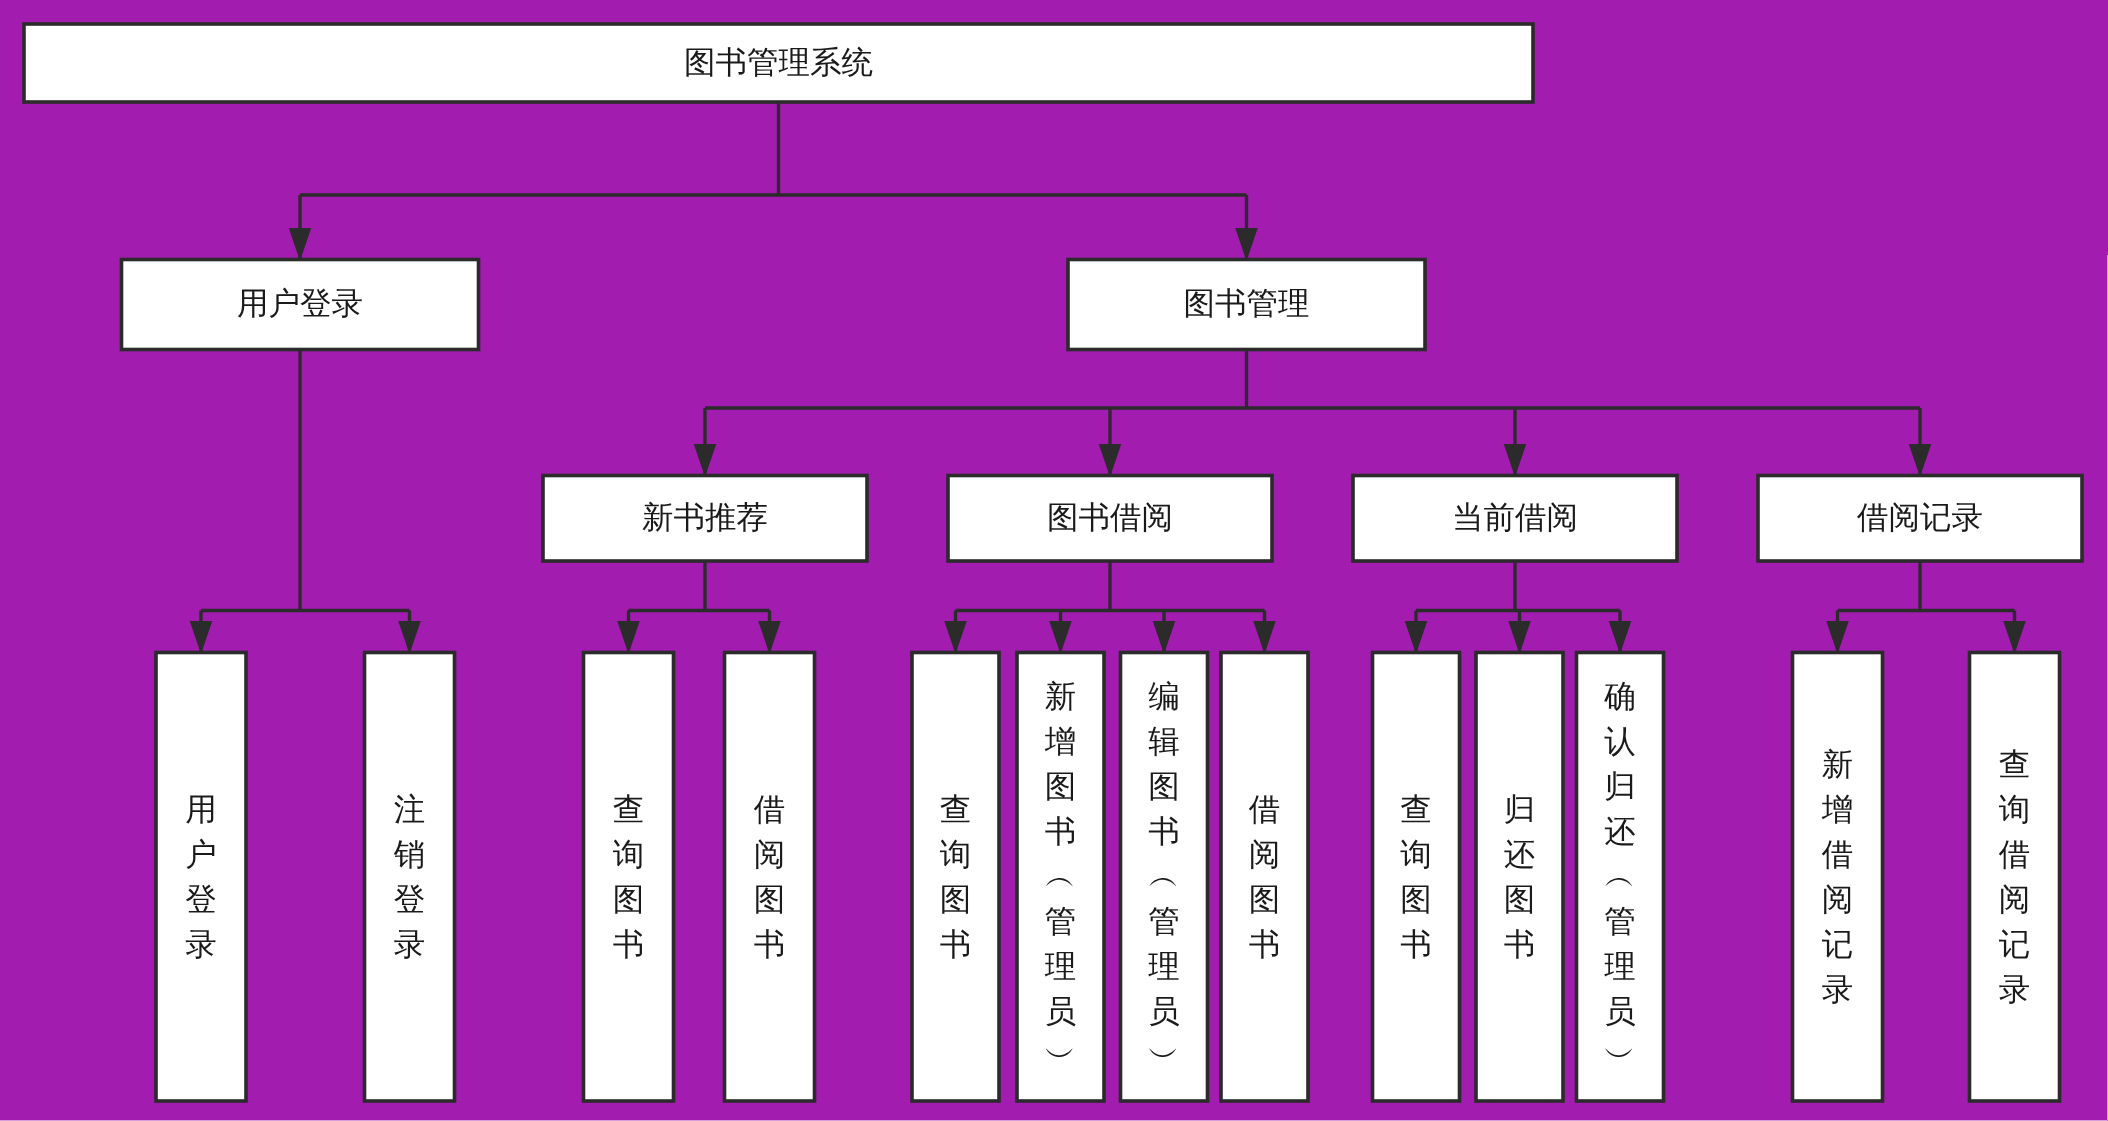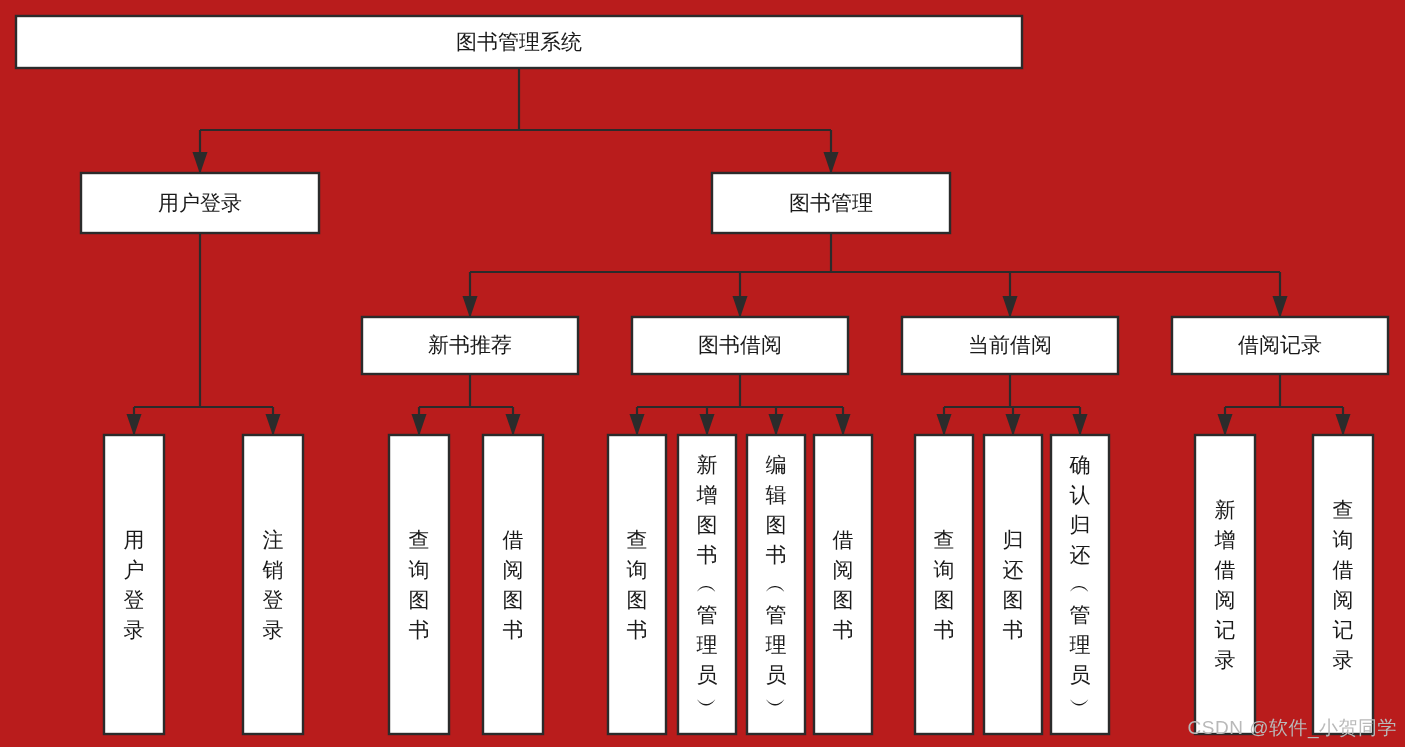--- a/index.html
+++ b/index.html
@@ -10,21 +10,21 @@
   body {
     width: 1405px;
     height: 747px;
     font-family: "Liberation Sans", "DejaVu Sans", sans-serif;
     overflow: hidden;
   }
   #diagram-root {
     position: relative;
     width: 1405px;
     height: 747px;
-    background: #b91c1c;
+    background: #a21caf;
   }
   svg#tree-svg {
     position: absolute;
     top: 0;
     left: 0;
     width: 1405px;
     height: 747px;
     display: block;
   }
   .node-box {
@@ -204,15 +204,14 @@
           <rect x="1195" y="435" width="60" height="299" class="node-box"></rect>
           <text x="1225" class="node-label-v" y="516.5"><tspan x="1225" dy="0">新</tspan><tspan x="1225" dy="30">增</tspan><tspan x="1225" dy="30">借</tspan><tspan x="1225" dy="30">阅</tspan><tspan x="1225" dy="30">记</tspan><tspan x="1225" dy="30">录</tspan></text>
         </g>
         <g>
           <rect x="1313" y="435" width="60" height="299" class="node-box"></rect>
           <text x="1343" class="node-label-v" y="516.5"><tspan x="1343" dy="0">查</tspan><tspan x="1343" dy="30">询</tspan><tspan x="1343" dy="30">借</tspan><tspan x="1343" dy="30">阅</tspan><tspan x="1343" dy="30">记</tspan><tspan x="1343" dy="30">录</tspan></text>
         </g>
       </g>
   </svg>
 
-  <div class="watermark">CSDN @软件_小贺同学</div>
 
 </div>
 
 </body></html>

